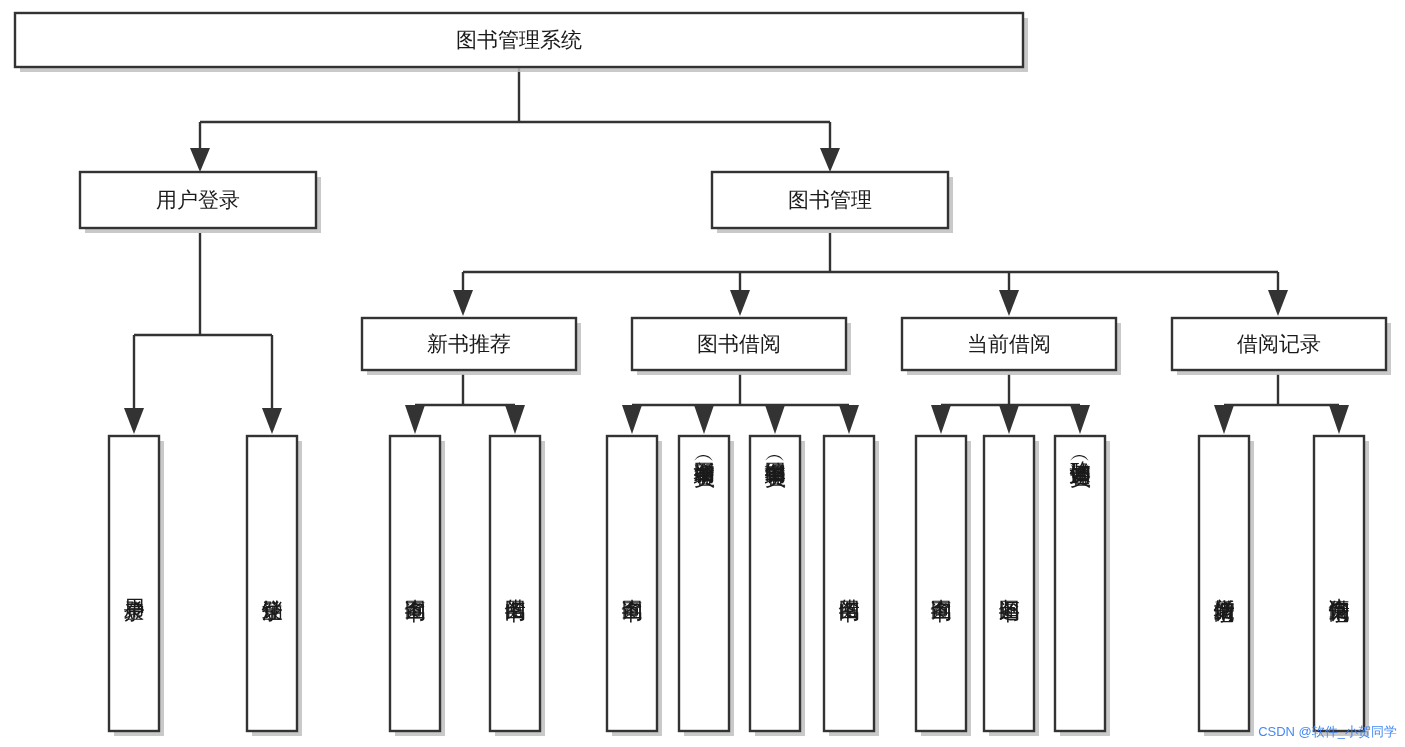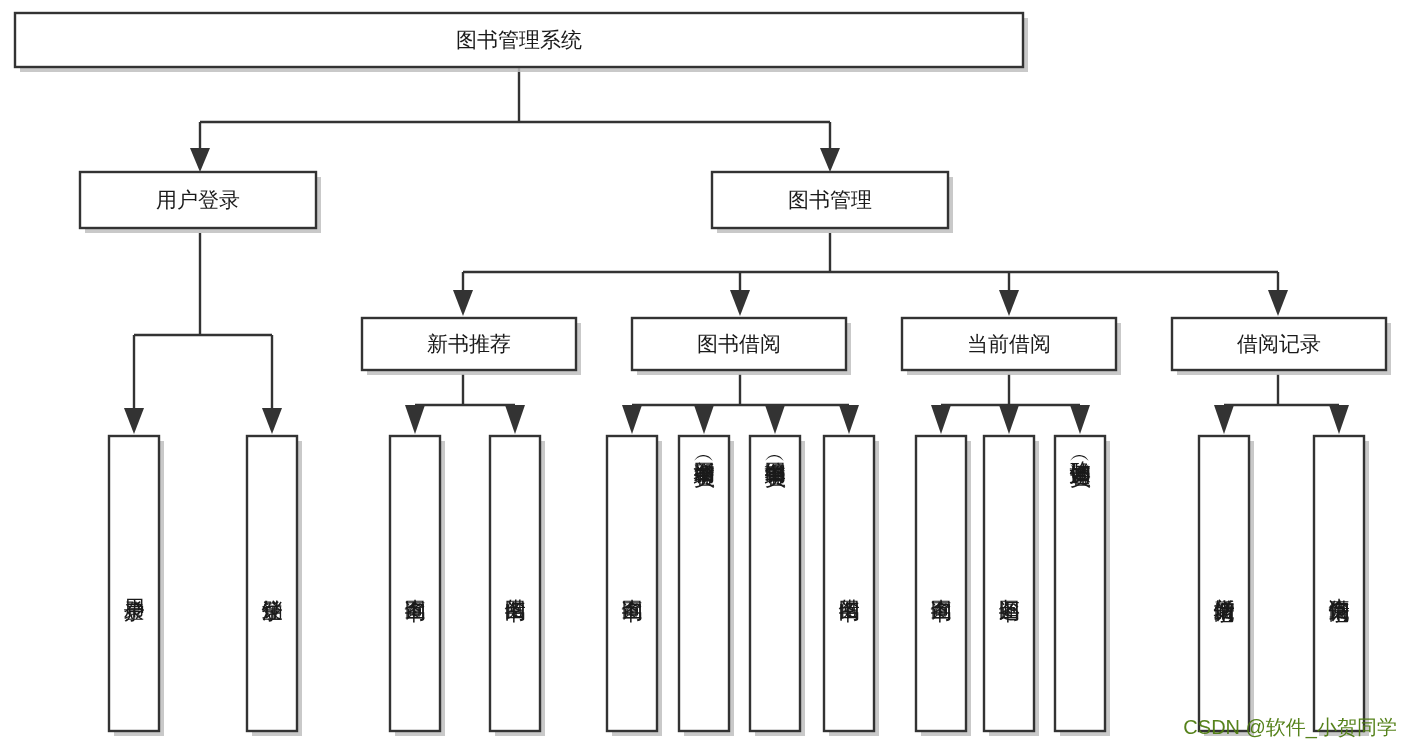--- a/index.html
+++ b/index.html
@@ -48,22 +48,22 @@
     display:flex;
     align-items:center;
     justify-content:center;
     pointer-events:none;
     letter-spacing:1px;
   }
   #watermark{
     position:absolute;
     right:8px;
     bottom:6px;
-    color:#4d7c0f;
-    font-size:20px;
+    color:#3b82f6;
+    font-size:13px;
     font-family:"Liberation Sans","DejaVu Sans",sans-serif;
     white-space:nowrap;
     opacity:.95;
   }
 </style>
 </head>
 <body>
 
 <div id="stage">
 

